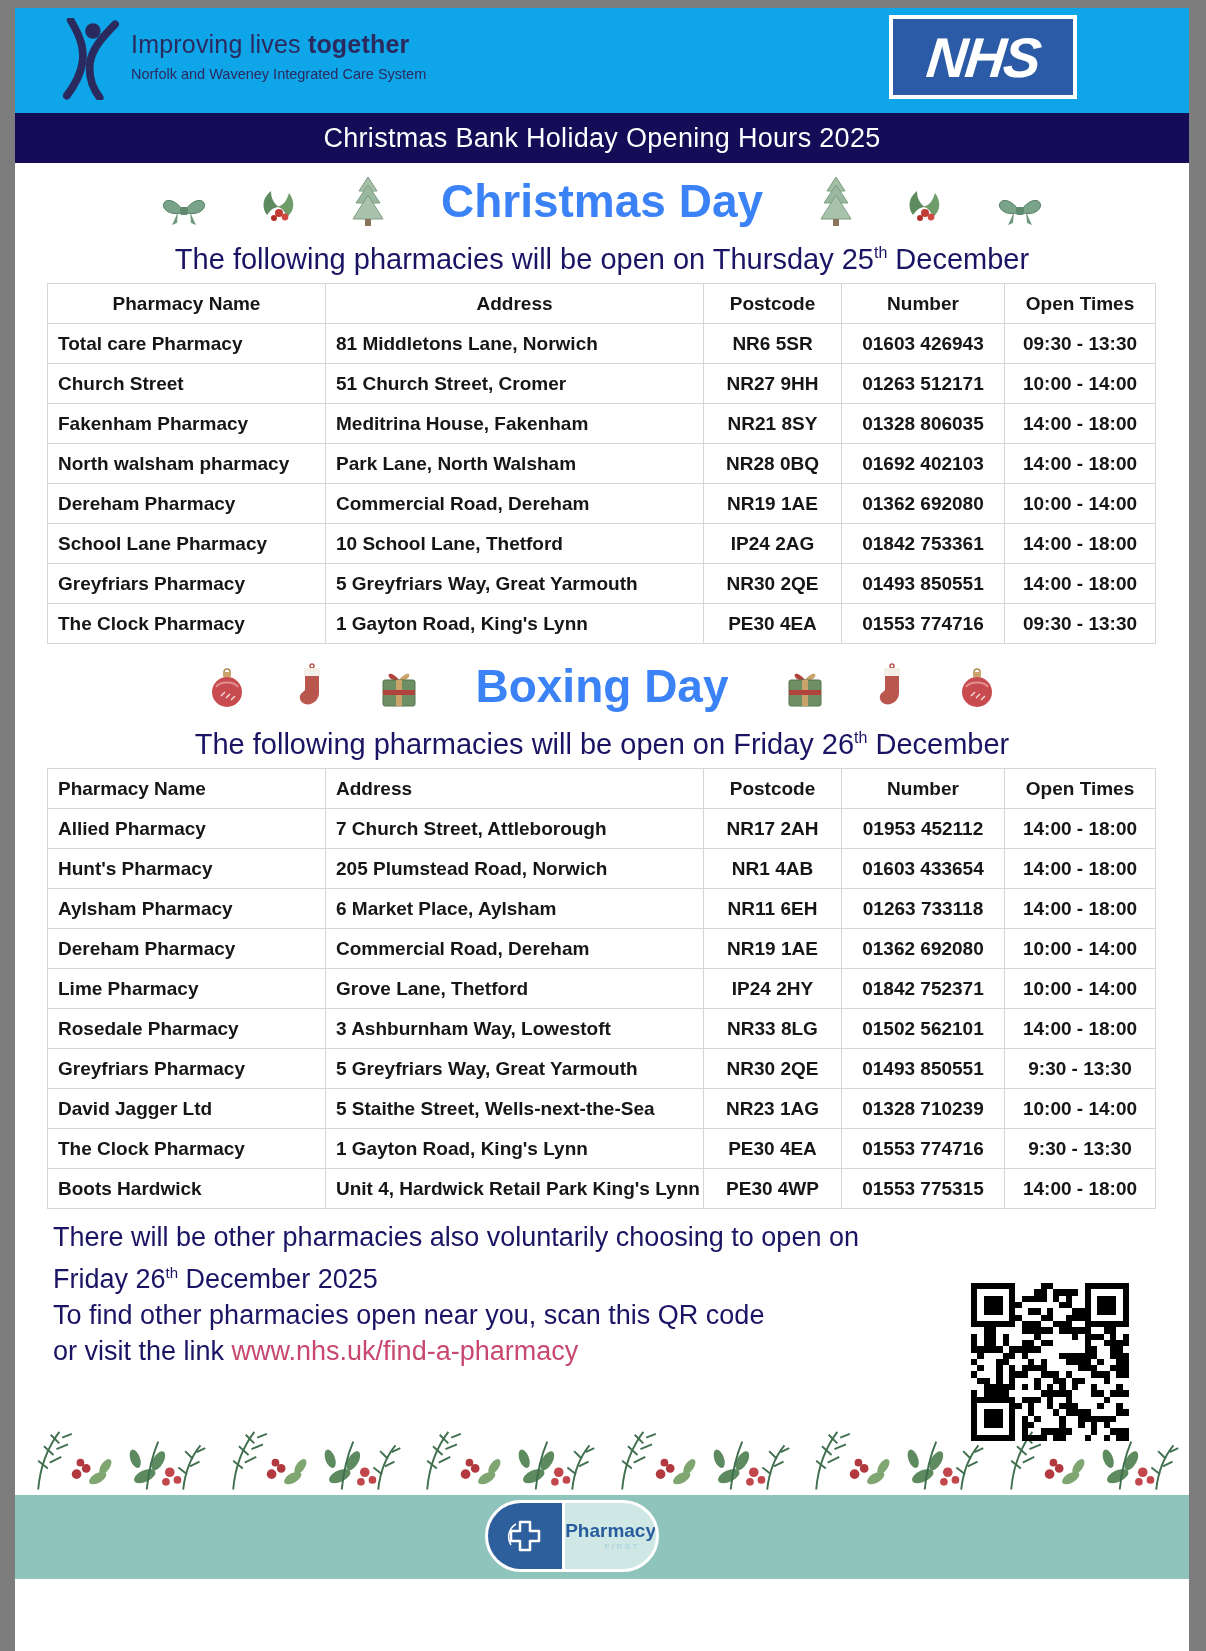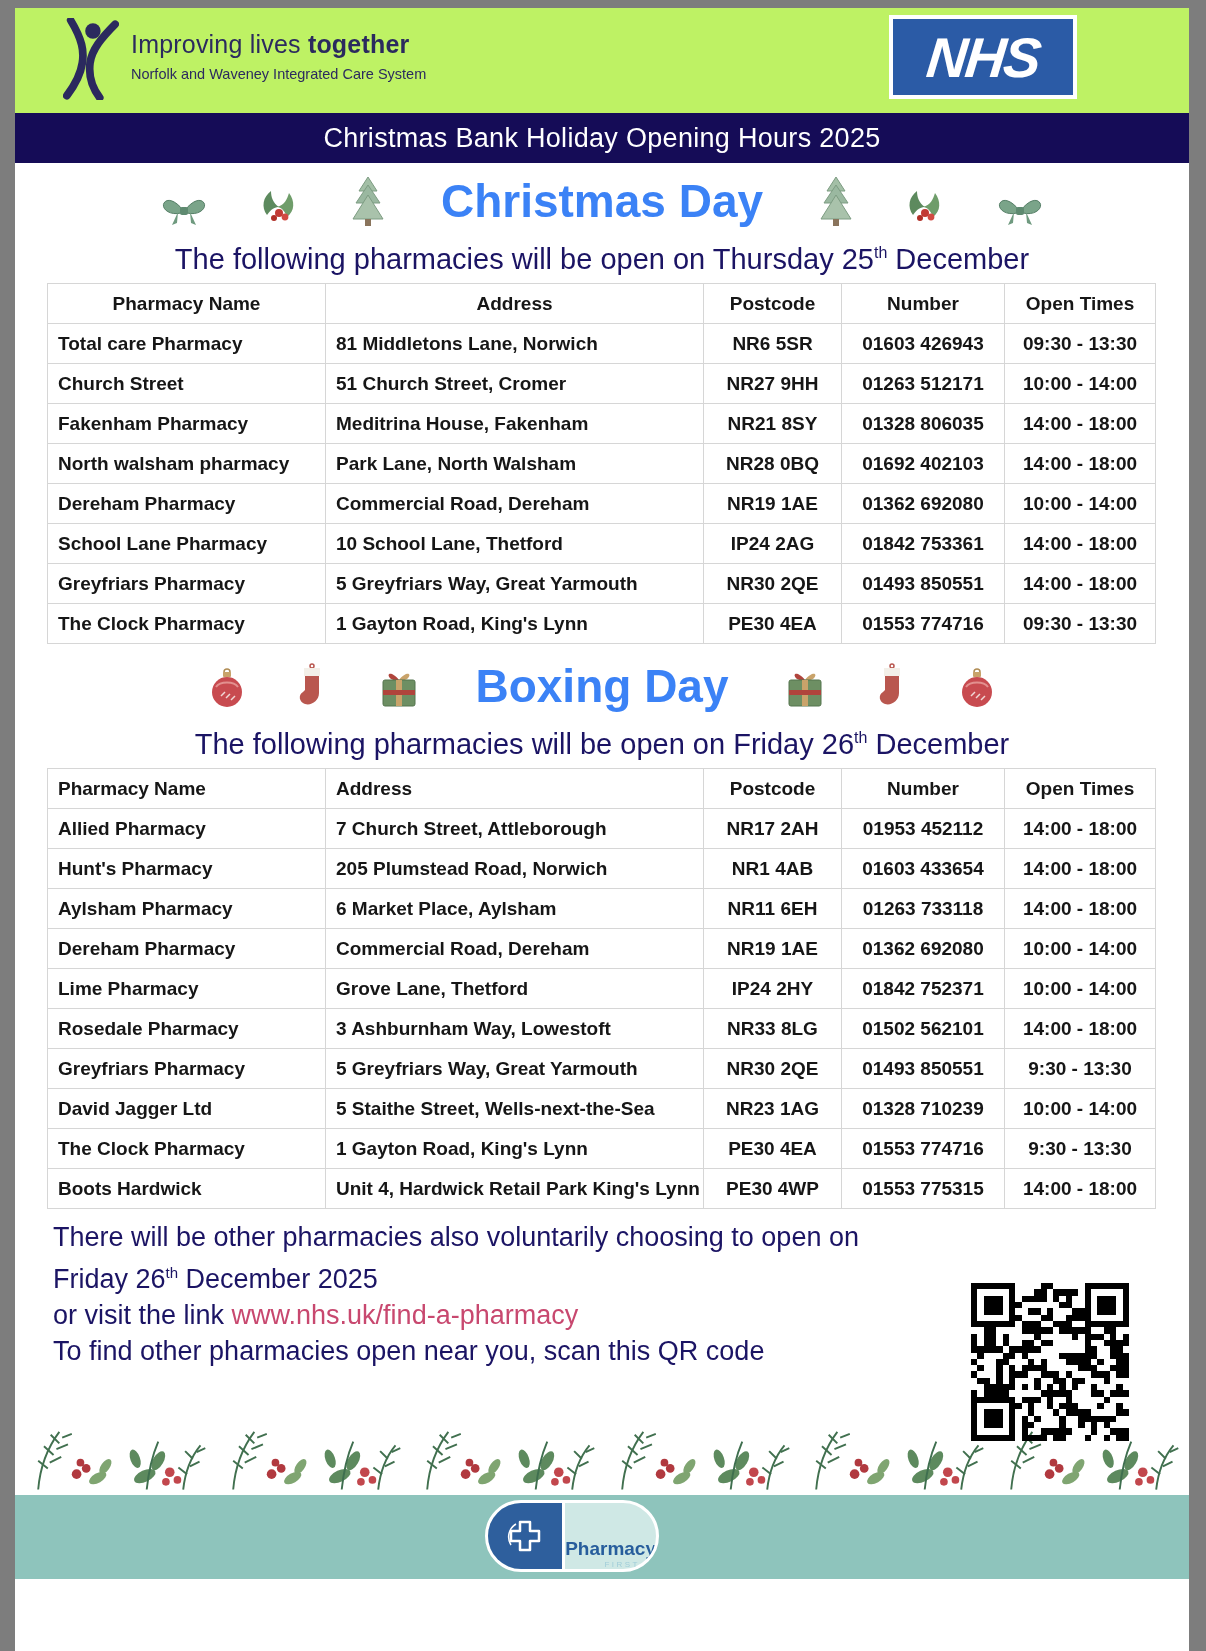--- a/index.html
+++ b/index.html
@@ -3,21 +3,21 @@
 <meta charset="utf-8">
 <style>
   html,body{margin:0;padding:0;}
   body{
     width:1206px;height:1651px;background:#7d7d7d;position:relative;
     font-family:"Liberation Sans",sans-serif;overflow:hidden;
   }
   .page{position:absolute;left:15px;top:8px;width:1174px;height:1643px;background:#ffffff;overflow:hidden;}
 
   
-  .header{height:105px;background:#bef264;position:relative;}
+  .header{height:105px;background:#0ea5e9;position:relative;}
   .ilt-logo{position:absolute;left:48px;top:10px;display:flex;align-items:flex-start;}
   .ilt-text{margin-left:12px;padding-top:12px;}
   .ilt-line1{font-size:25px;color:#2b2a5e;letter-spacing:0.2px;}
   .ilt-line1 b{font-weight:700;}
   .ilt-line2{font-size:14.5px;color:#2b2a5e;margin-top:7px;}
   .nhs-logo{position:absolute;right:112px;top:7px;width:188px;height:84px;background:#2b5ba6;
     border:4px solid #ffffff;box-sizing:border-box;display:flex;align-items:center;justify-content:center;}
   .nhs-text{color:#ffffff;font-size:56px;font-weight:700;font-style:italic;transform:skewX(-6deg);letter-spacing:-2px;}
 
   
@@ -46,21 +46,21 @@
   .footer-text sup{font-size:15px;}
   .link{color:#c8486f;cursor:pointer;}
   .qr{position:absolute;left:956px;top:74px;width:158px;height:158px;}
 
   
   .foliage{height:74px;display:flex;justify-content:space-between;align-items:flex-end;padding:0 4px;overflow:hidden;}
   .footer-band{height:84px;background:#8ec4bc;position:relative;}
   .capsule{position:absolute;left:470px;top:5px;width:168px;height:66px;border-radius:36px;display:flex;
     overflow:hidden;border:3px solid #ffffff;background:#cfe8e5;box-sizing:content-box;}
   .capsule-left{width:82px;background:#2e5f9d;border-right:3px solid #ffffff;display:flex;align-items:center;justify-content:center;}
-  .capsule-right{flex:1;display:flex;flex-direction:column;align-items:center;justify-content:flex-end;}
+  .capsule-right{flex:1;display:flex;flex-direction:column;align-items:center;justify-content:center;}
   .pharmacy-word{color:#275d9c;font-weight:700;font-size:19px;line-height:19px;}
   .first-word{color:#9fcdd8;font-size:8px;letter-spacing:2.5px;align-self:flex-end;margin-right:16px;margin-top:2px;}
 </style>
 </head>
 <body>
 
 <div class="page">
 
   <div class="header">
     <div class="ilt-logo">
@@ -376,22 +376,22 @@
             <td class="c4">14:00 - 18:00</td>
           </tr>
         </tbody>
     </table>
   </div>
 
   <div class="footer-block">
     <div class="footer-text">
       <div>There will be other pharmacies also voluntarily choosing to open on</div>
       <div><span>Friday 26</span><sup>th</sup><span> December 2025</span></div>
+      <div>To find other pharmacies open near you, scan this QR code</div>
       <div><span>or visit the link </span><span class="link">www.nhs.uk/find-a-pharmacy</span></div>
-      <div>To find other pharmacies open near you, scan this QR code</div>
     </div>
     <div class="qr">
       <svg id="qr-svg" viewBox="0 0 25 25" width="158" height="158" shape-rendering="crispEdges">
           <rect x="0" y="0" width="1" height="1" fill="#000"></rect>
           <rect x="1" y="0" width="1" height="1" fill="#000"></rect>
           <rect x="2" y="0" width="1" height="1" fill="#000"></rect>
           <rect x="3" y="0" width="1" height="1" fill="#000"></rect>
           <rect x="4" y="0" width="1" height="1" fill="#000"></rect>
           <rect x="5" y="0" width="1" height="1" fill="#000"></rect>
           <rect x="6" y="0" width="1" height="1" fill="#000"></rect>

